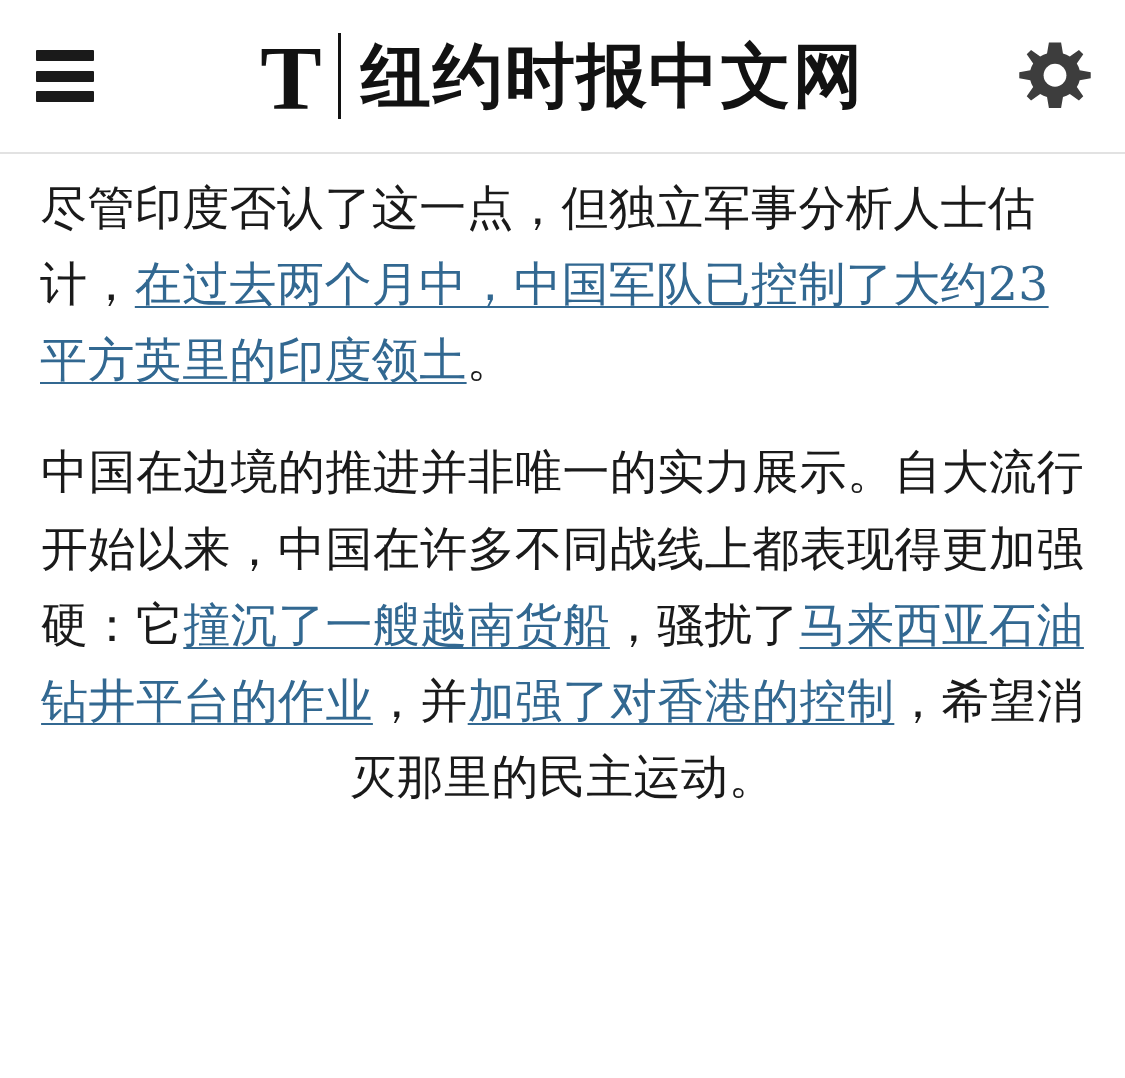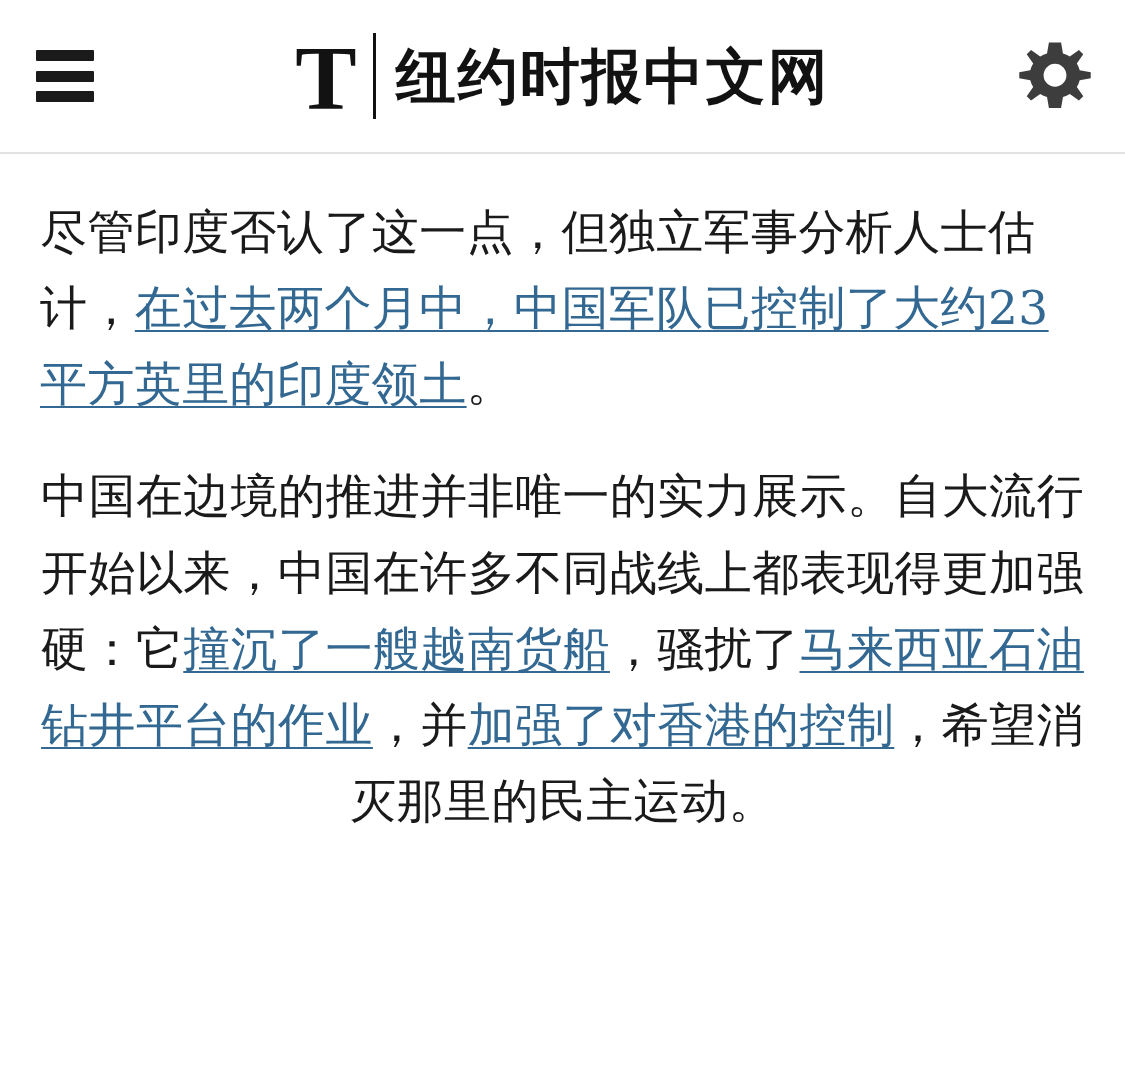--- a/index.html
+++ b/index.html
@@ -65,41 +65,41 @@
   }
   .masthead-divider {
     width: 3px;
     height: 86px;
     background: #121212;
     margin-right: 20px;
   }
   .masthead-cn {
     font-family: "DejaVu Serif", "Liberation Serif", serif;
     font-weight: 700;
-    font-size: 60px;
+    font-size: 70px;
     line-height: 1;
     color: #121212;
     letter-spacing: 2px;
     white-space: nowrap;
   }
 
   .gear-button {
     position: absolute;
     right: 32px;
     top: 50%;
     transform: translateY(-50%);
     width: 76px;
     height: 76px;
     cursor: pointer;
   }
   .gear-button svg { display: block; width: 100%; height: 100%; }
 
   
   .article {
-    padding: 40px 40px 0 40px;
+    padding: 16px 40px 0 40px;
   }
   .article p {
     margin: 0 0 36px 0;
     font-family: "DejaVu Serif", "Liberation Serif", serif;
     font-size: 47px;
     line-height: 1.62;
     color: #1a1a1a;
     letter-spacing: 0.4px;
     text-align: left;
   }

